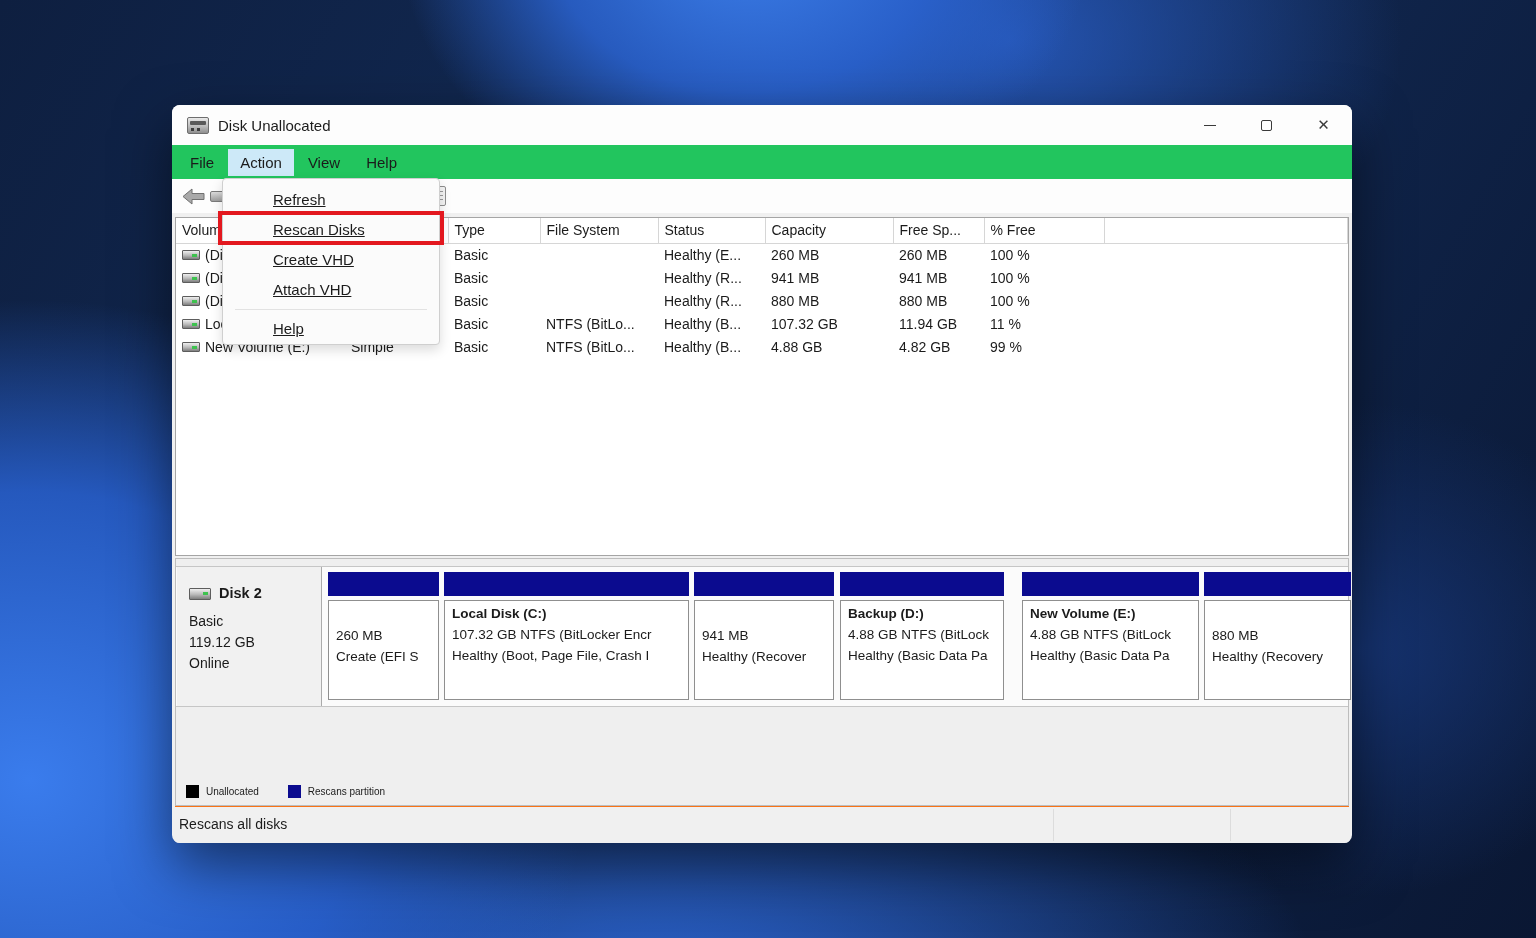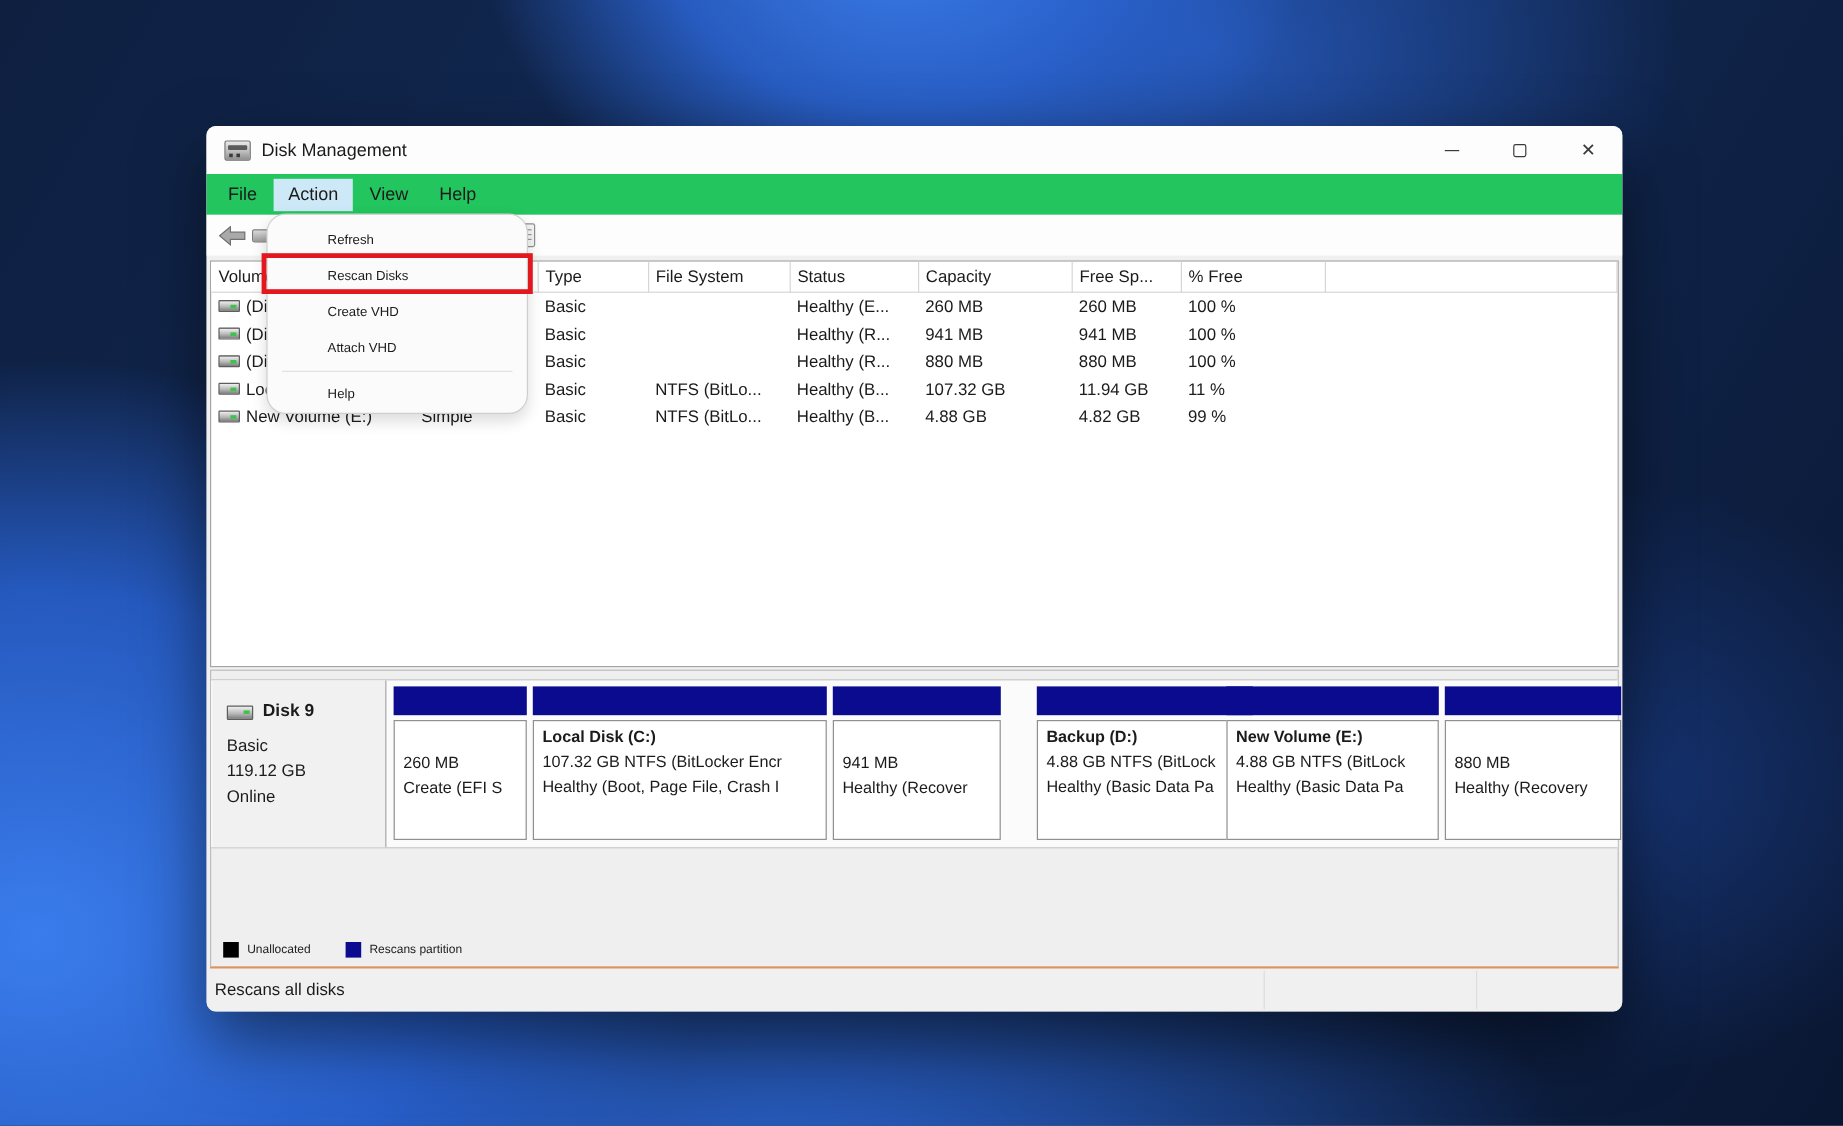--- a/index.html
+++ b/index.html
@@ -114,43 +114,43 @@
     position:absolute; left:3px; top:701px; width:1174px; height:37px;
     background:#f0f0f0; border-top:1px solid #f97316; font-size:14px;
   }
   .statusbar .stext{ position:absolute; left:4px; top:0; line-height:34px; }
   .sdiv{ position:absolute; top:2px; bottom:2px; width:1px; background:#dcdcdc; }
   .sdiv.d1{ left:878px; } .sdiv.d2{ left:1055px; }
 
   
   .dropdown{
     position:absolute; left:50px; top:73px; width:218px; height:167px;
-    background:#fbfbfb; border:1px solid #cfcfcf; border-radius:16px;
-    box-shadow:0 5px 12px rgba(0,0,0,.14); z-index:40; padding-top:6px; font-size:11px;
+    background:#fbfbfb; border:1px solid #cfcfcf; border-radius:4px;
+    box-shadow:0 5px 12px rgba(0,0,0,.14); z-index:40; padding-top:6px; font-size:15px;text-decoration:underline;
   }
   .dd-item{ height:30px; line-height:30px; padding-left:50px; white-space:nowrap; }
   .dd-sep{ height:1px; background:#e2e2e2; margin:4px 12px; }
 
   .red-box{
     position:absolute; left:46px; top:106px; width:226px; height:34px;
     border:4px solid #e3181f; z-index:50; pointer-events:none;
   }
 
   
 </style>
 </head>
 <body>
 
 <div class="wallpaper"></div>
 
 <div class="window">
 
   <div class="titlebar">
     <span class="app-icon"></span>
-    <span class="title-text">Disk Management</span>
+    <span class="title-text">Disk Unallocated</span>
     <div class="win-controls">
       <div class="win-btn btn-min">
           <span></span>
         </div>
       <div class="win-btn btn-max">
           <span></span>
         </div>
       <div class="win-btn">
           <span>✕</span>
         </div>
@@ -281,21 +281,21 @@
       </tr>
     </tbody>
       </table>
   </div>
 
   <div class="bottom-pane">
     <div class="disk-strip">
       <div class="disk-head">
         <div class="dh-title">
           <span class="disk-ico big"></span>
-          <span>Disk 9</span>
+          <span>Disk 2</span>
         </div>
         <div>Basic</div>
         <div>119.12 GB</div>
         <div>Online</div>
       </div>
 
       <div class="partition no-title" style="left:152px; width:111px;">
         <div class="pbar"></div>
         <div class="pbody">
           <div>260 MB</div>
@@ -313,21 +313,21 @@
       </div>
 
       <div class="partition no-title" style="left:518px; width:140px;">
         <div class="pbar"></div>
         <div class="pbody">
           <div>941 MB</div>
           <div>Healthy (Recover</div>
         </div>
       </div>
 
-      <div class="partition" style="left:664px; width:180px;margin-left:24px;">
+      <div class="partition" style="left:664px; width:164px;">
         <div class="pbar"></div>
         <div class="pbody">
           <div class="ptitle">Backup  (D:)</div>
           <div>4.88 GB NTFS (BitLock</div>
           <div>Healthy (Basic Data Pa</div>
         </div>
       </div>
 
       <div class="partition" style="left:846px; width:177px;">
         <div class="pbar"></div>

